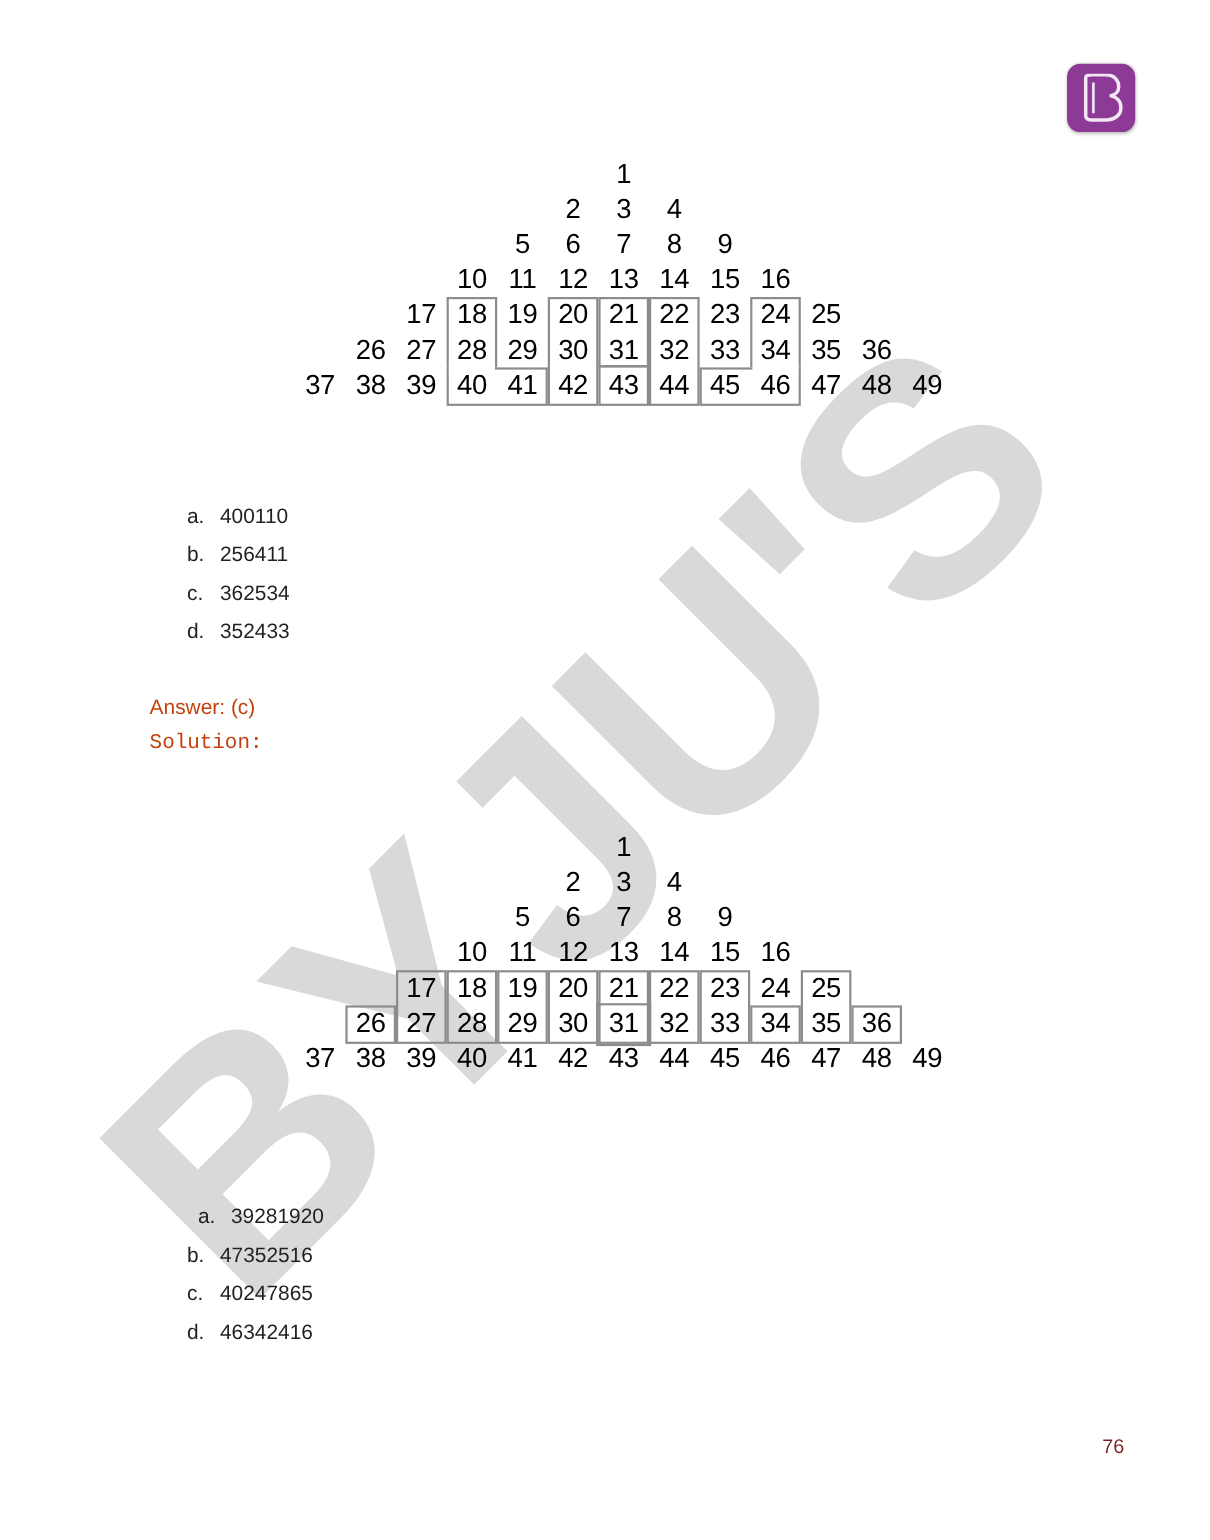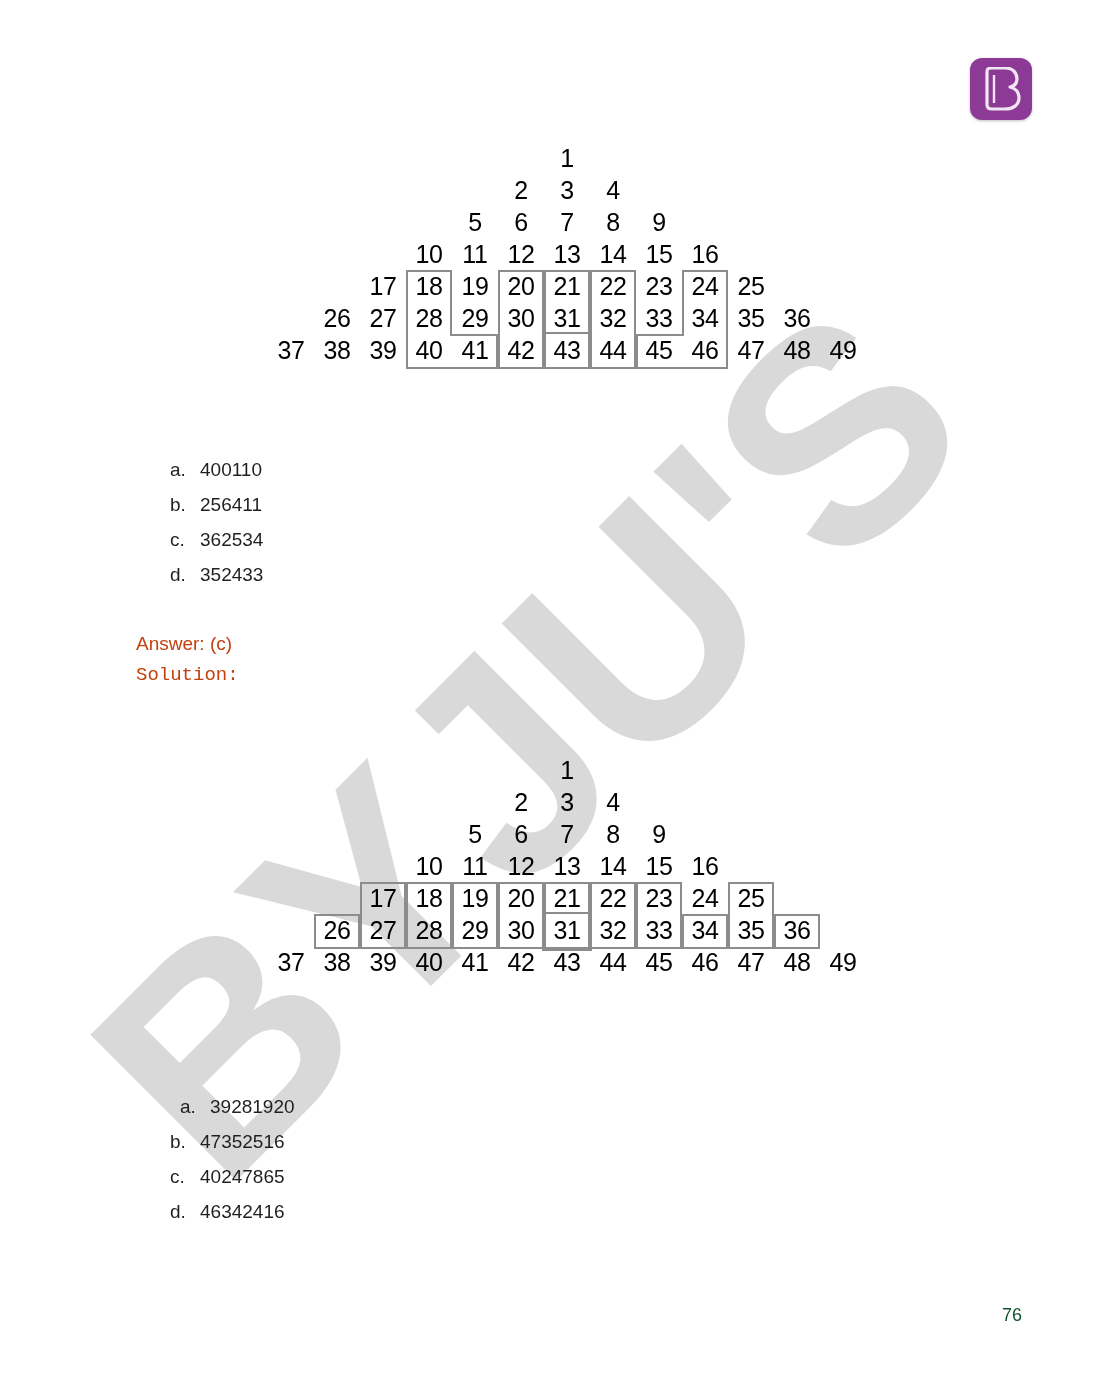--- a/index.html
+++ b/index.html
@@ -102,21 +102,21 @@
     position: absolute;
     font-size: 19px;
     color: #c2410c;
     white-space: nowrap;
   }
   .pagenum {
     position: absolute;
     right: 78px;
     top: 1305px;
     font-size: 18px;
-    color: #14532d;
+    color: #7f1d1d;
   }
 </style>
 </head>
 <body>
 
 <div class="watermark">
   <svg width="1100" height="1400" viewBox="0 0 1100 1400" xmlns="http://www.w3.org/2000/svg">
     <g transform="translate(545,760) rotate(-45)">
       <text x="0" y="0" text-anchor="middle" dominant-baseline="middle" font-family="Liberation Sans, sans-serif" font-size="300" font-weight="bold" fill="#d9d9d9">BYJU'S</text>
     </g>

